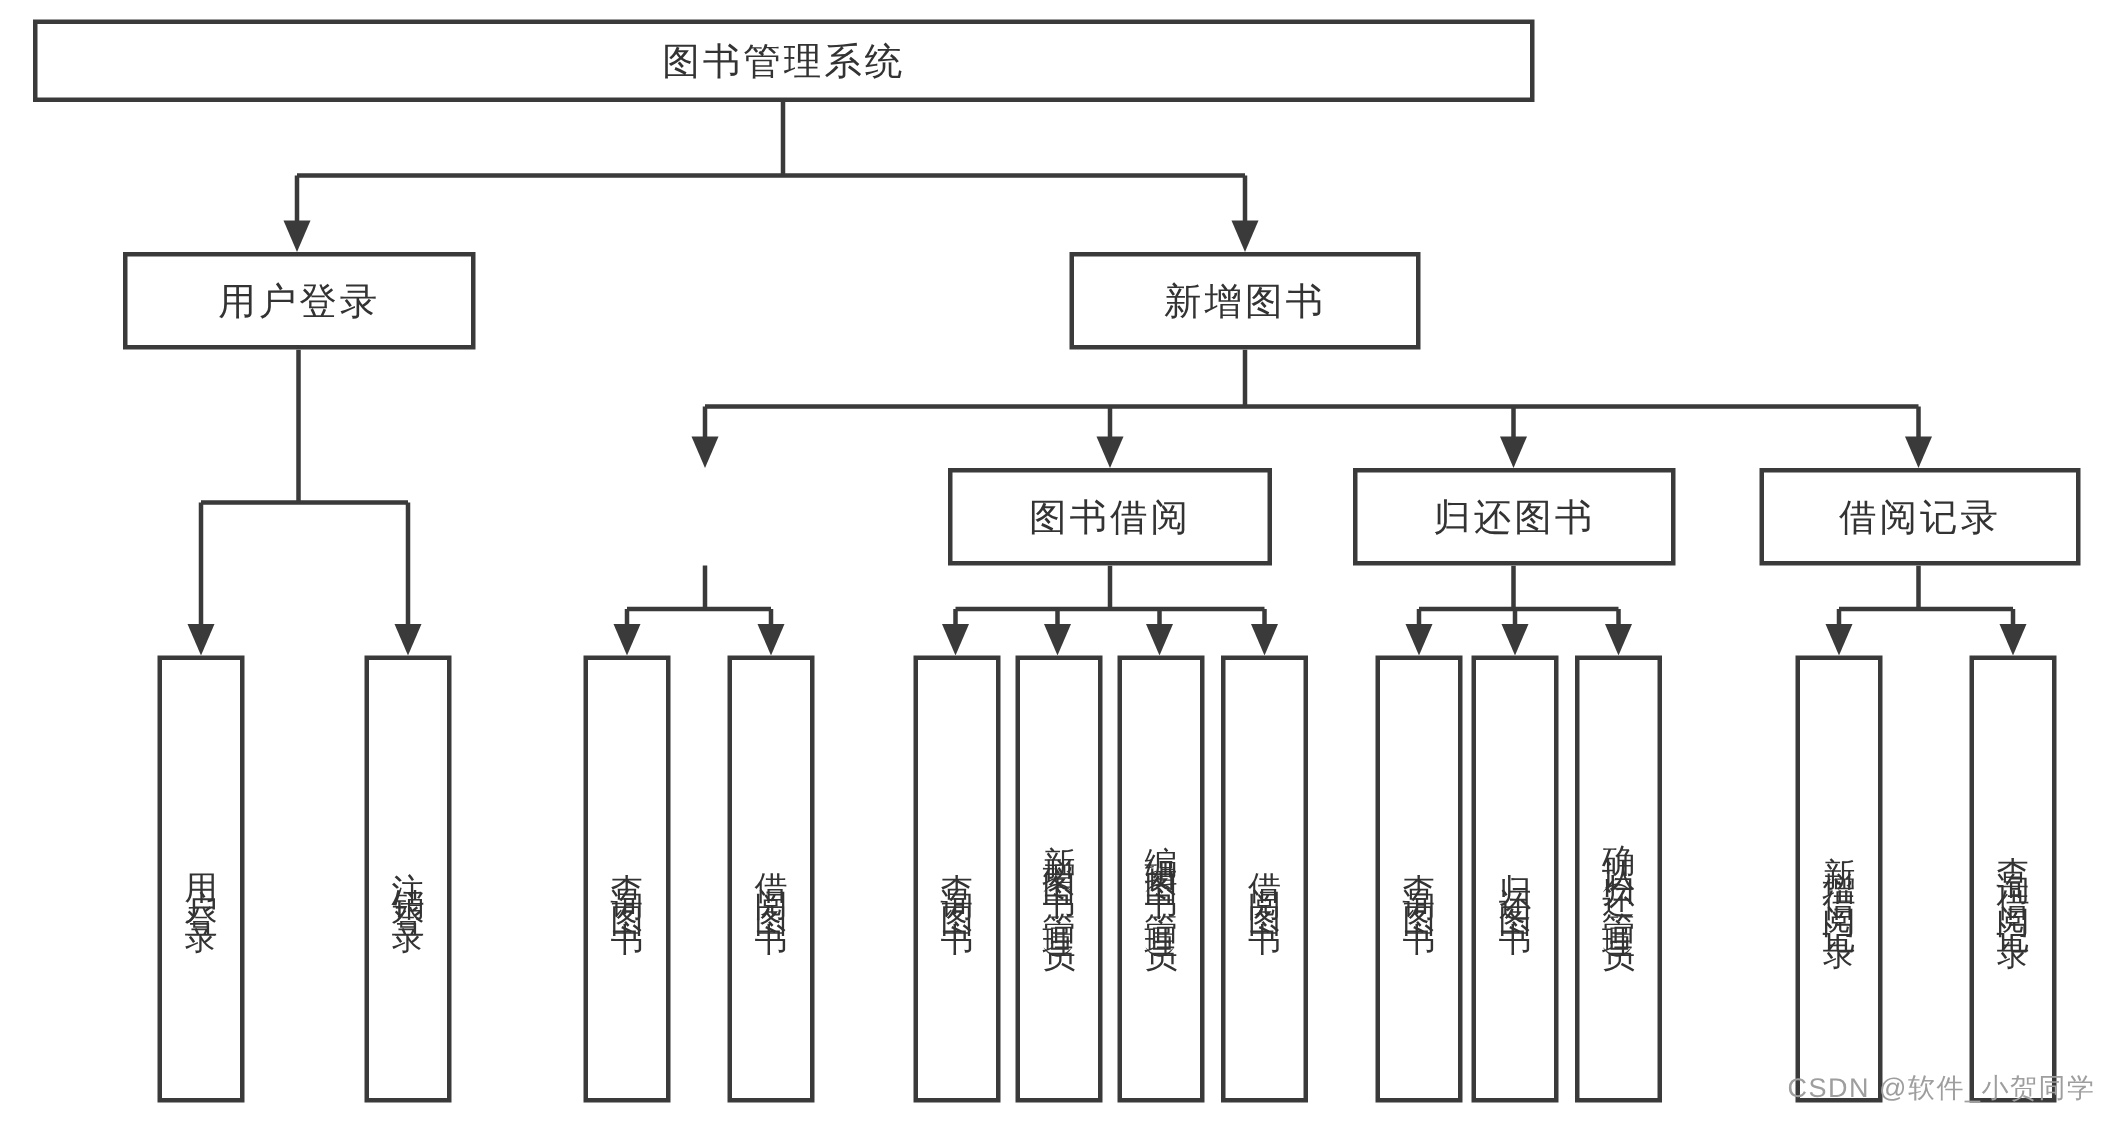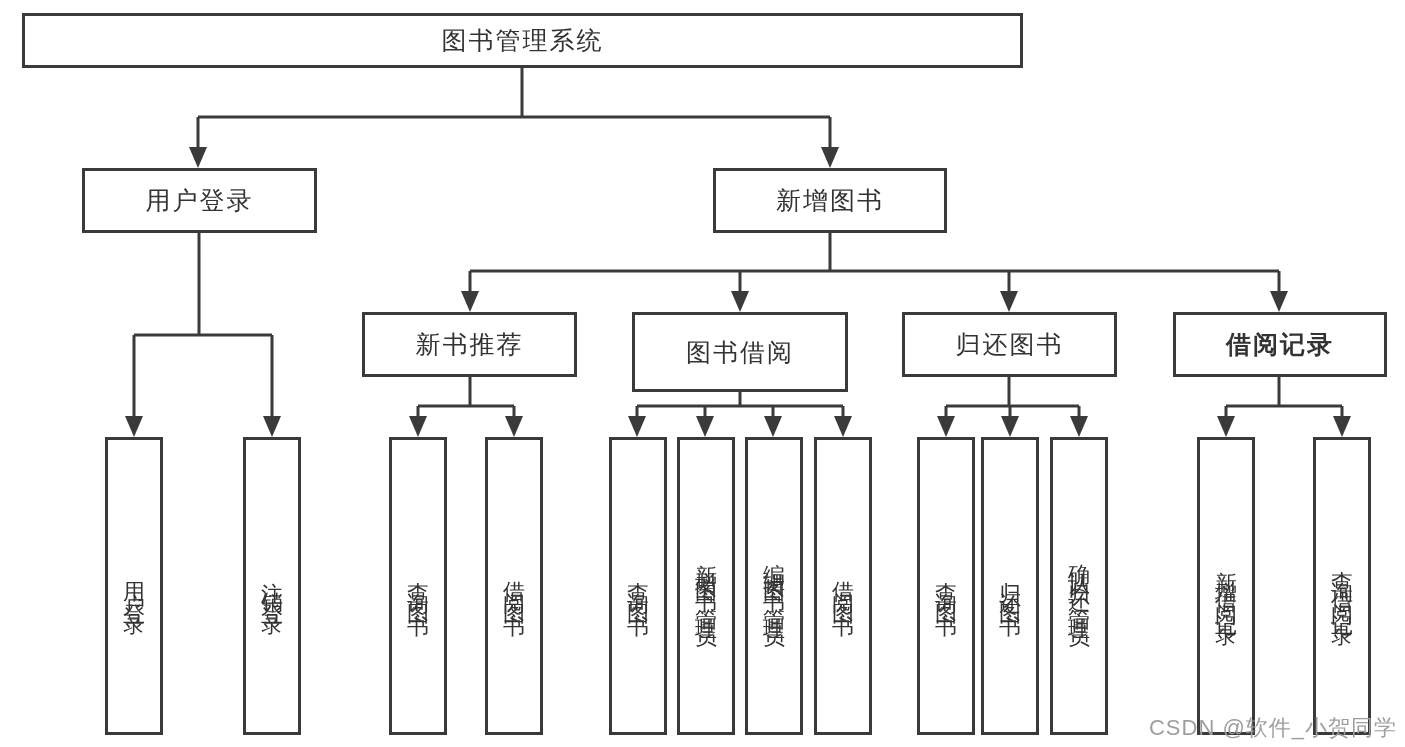--- a/index.html
+++ b/index.html
@@ -55,21 +55,21 @@
     z-index: 2;
     white-space: nowrap;
   }
   .leaf.long {
     letter-spacing: 9px;
   }
   .watermark {
     position: absolute;
     top: 713px;
     right: 8px;
-    font-size: 22px;
+    font-size: 18px;
     letter-spacing: 1px;
     color: #9e9e9e;
     z-index: 5;
     white-space: nowrap;
     margin-left: 36px;
   }
 </style>
 </head>
 <body>
 
@@ -107,24 +107,23 @@
       <polygon points="1217,416 1235,416 1226,437"></polygon>
       <polygon points="1333,416 1351,416 1342,437"></polygon>
     </g>
   </svg>
 
   <div class="node" style="left:22px; top:13px; width:1001px; height:55px;">图书管理系统</div>
 
   <div class="node" style="left:82px; top:168px; width:235px; height:65px;">用户登录</div>
   <div class="node" style="left:713px; top:168px; width:234px; height:65px;">新增图书</div>
 
-  <div class="node" style="left:362px; top:312px; width:215px; height:65px;">新书推荐</div>
-  <div class="node" style="left:632px; top:312px; width:216px; height:80px;">图书借阅</div>
+  <div class="node" style="left:632px; top:312px; width:216px; height:65px;">图书借阅</div>
   <div class="node" style="left:902px; top:312px; width:215px; height:65px;">归还图书</div>
-  <div class="node" style="left:1173px; top:312px; width:214px; height:65px;font-weight:bold;">借阅记录</div>
+  <div class="node" style="left:1173px; top:312px; width:214px; height:65px;">借阅记录</div>
 
   <div class="leaf" style="left:105px;">用户登录</div>
   <div class="leaf" style="left:243px;">注销登录</div>
 
   <div class="leaf" style="left:389px;">查询图书</div>
   <div class="leaf" style="left:485px;">借阅图书</div>
 
   <div class="leaf" style="left:609px;">查询图书</div>
   <div class="leaf long" style="left:677px;">新增图书（管理员）</div>
   <div class="leaf long" style="left:745px;">编辑图书（管理员）</div>

